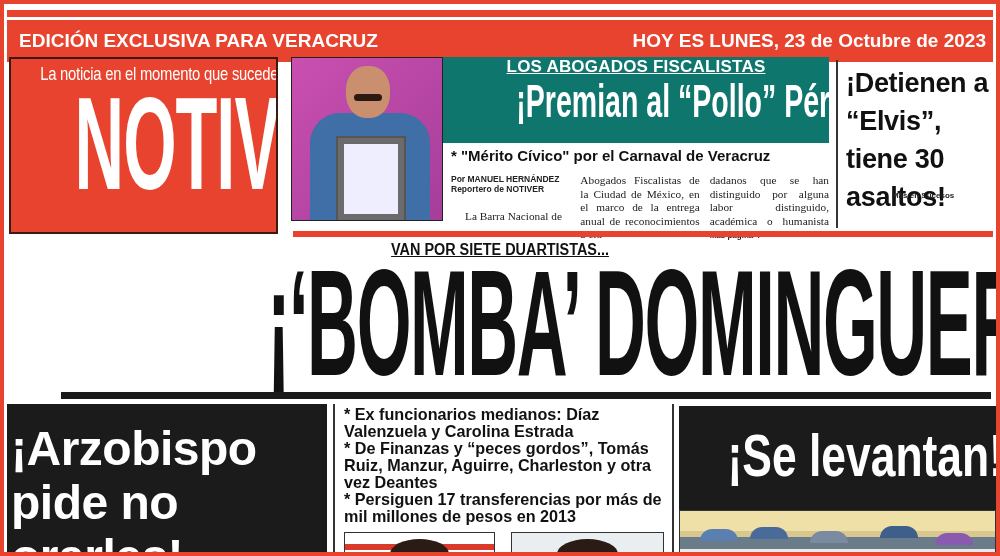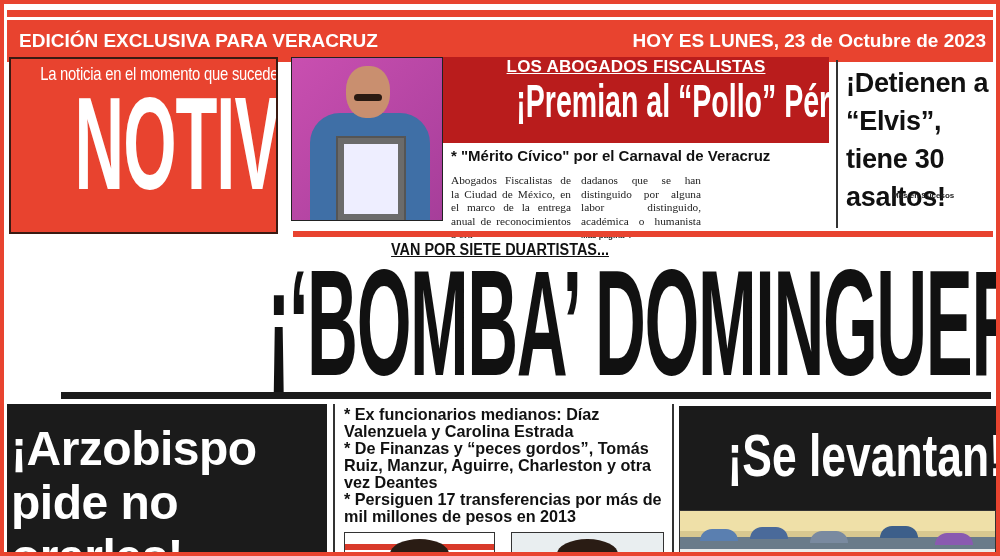--- a/index.html
+++ b/index.html
@@ -19,21 +19,21 @@
   .promo-photo { position: absolute; left: 287px; top: 53px; width: 152px; height: 164px; border: 1px solid #222;
     background: radial-gradient(circle at 50% 18%, #d9a98a 0 11%, transparent 12%),
       linear-gradient(180deg, transparent 0 35%, transparent 35%),
       linear-gradient(135deg, #c94fb0, #a63e9a); overflow: hidden; }
   .promo-photo .body { position: absolute; left: 18px; top: 55px; width: 120px; height: 110px; background: #3f6fa6; border-radius: 30px 30px 0 0; }
   .promo-photo .plaque { position: absolute; left: 44px; top: 78px; width: 70px; height: 86px; background: #6b6b6b; border: 2px solid #555; }
   .promo-photo .cert { position: absolute; left: 52px; top: 86px; width: 54px; height: 70px; background: #eef; }
   .promo-photo .face { position: absolute; left: 54px; top: 8px; width: 44px; height: 52px; background: #c98f6f; border-radius: 45%; }
   .promo-photo .stache { position: absolute; left: 62px; top: 36px; width: 28px; height: 7px; background: #2a1a12; border-radius: 5px; }
 
-  .promo-box { position: absolute; left: 439px; top: 53px; width: 386px; height: 86px; background: #b91c1c; color: #fff; text-align: center; }
+  .promo-box { position: absolute; left: 439px; top: 53px; width: 386px; height: 86px; background: #0f766e; color: #fff; text-align: center; }
   .promo-box .kicker { font-size: 17px; font-weight: bold; text-decoration: underline; margin-top: 0px; letter-spacing: 0.2px; }
   .promo-box .head { font-size: 46px; font-weight: bold; line-height: 52px; transform: scaleX(0.62); transform-origin: center; white-space: nowrap; margin-top: -2px; }
 
   .promo-sub { position: absolute; left: 447px; top: 143px; font-size: 15px; font-weight: bold; color: #111; white-space: nowrap; }
   .promo-cols { position: absolute; left: 447px; top: 170px; width: 378px; display: flex; gap: 10px; font-family: "Liberation Serif", serif; font-size: 11.3px; line-height: 13.5px; color: #222; }
   .promo-cols .col { width: 120px; text-align: justify; }
   .promo-cols .byline { font-family: "Liberation Sans", sans-serif; font-weight: bold; font-size: 8.5px; line-height: 10px; }
   .promo-cols .indent { margin-top: 16px; text-indent: 14px; }
   .promo-cols .more { font-family: "Liberation Sans", sans-serif; font-weight: bold; font-size: 8px; }
 
@@ -84,20 +84,25 @@
     <div class="plaque"></div>
     <div class="cert"></div>
   </div>
 
   <div class="promo-box">
     <div class="kicker">LOS ABOGADOS FISCALISTAS</div>
     <div class="head">¡Premian al “Pollo”  Pérez Fraga!</div>
   </div>
   <div class="promo-sub">* "Mérito Cívico" por el Carnaval de Veracruz</div>
   <div class="promo-cols">
+    <div class="col">
+      <div class="byline">Por MANUEL HERNÁNDEZ</div>
+      <div class="byline">Reportero de NOTIVER</div>
+      <div class="indent">La Barra Nacional de</div>
+    </div>
     <div class="col">Abogados Fiscalistas de la Ciudad de México, en el marco de la entrega anual de reconocimientos a ciu-</div>
     <div class="col">
       <span>dadanos que se han distinguido por alguna labor distinguido, académica o humanista</span>
       <span class="more">Más página 4</span>
     </div>
   </div>
 
   <div class="vrule-a"></div>
   <div class="side-head">¡Detienen a “Elvis”, tiene 30 asaltos!</div>
   <div class="side-more">Más en Sucesos</div>

